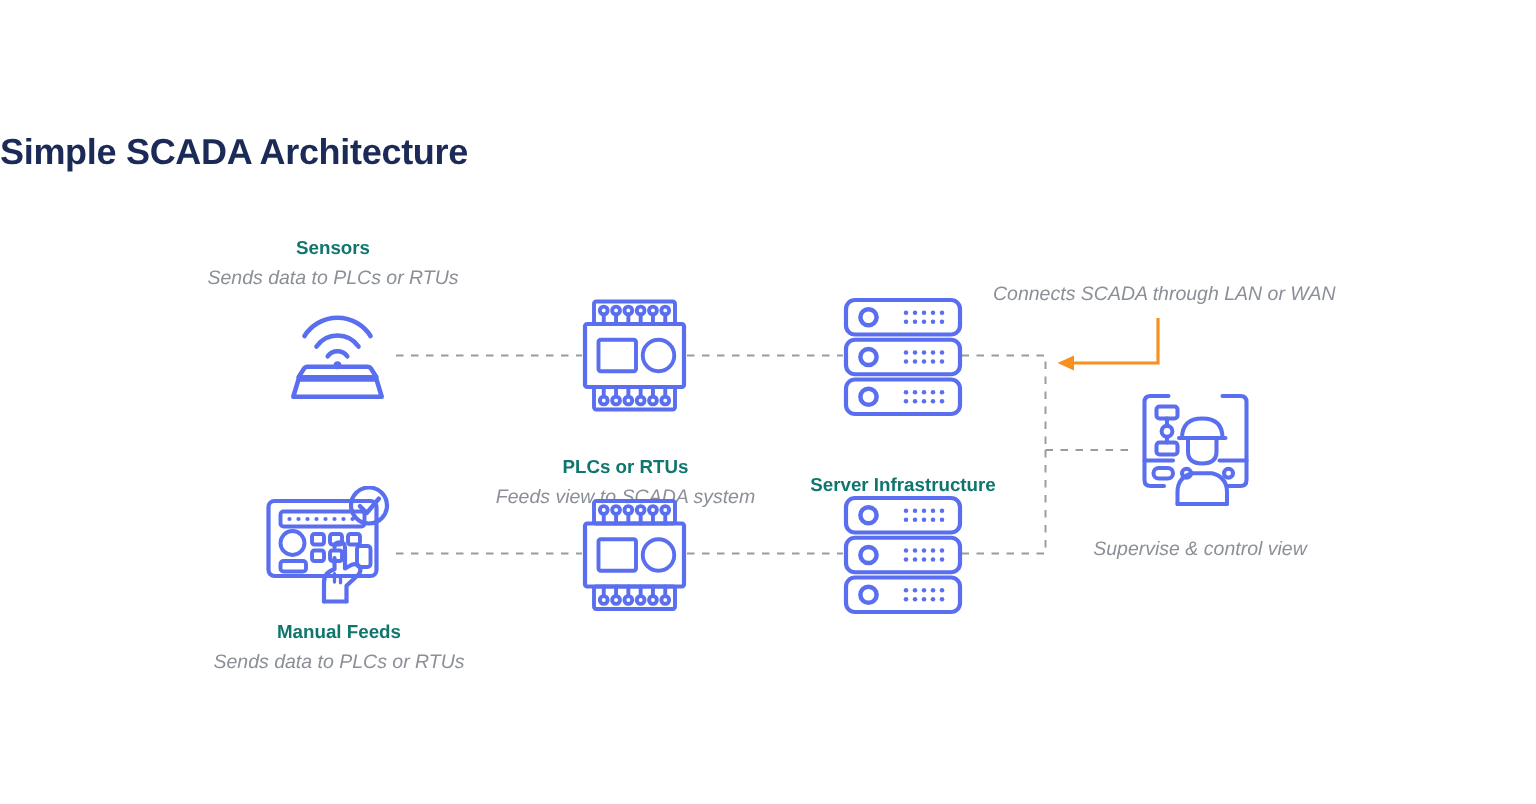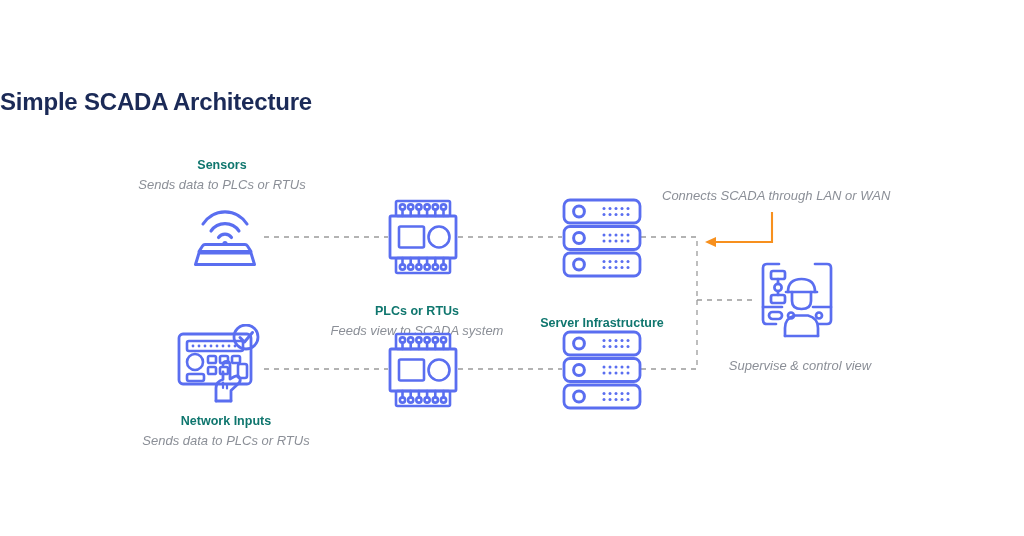--- a/index.html
+++ b/index.html
@@ -296,21 +296,21 @@
                L57 66.5 L57 77" stroke-width="2.8"></path>
       <path d="M42 77 L42 64 Q42 57.5 49 55.5 L49 48" stroke-width="2.8"></path>
       <line x1="42" y1="77" x2="57" y2="77" stroke-width="2.8"></line>
 
       <path d="M49 58.5 L49 64" stroke-width="2.2"></path>
       <path d="M53 60 L53 64.5" stroke-width="2.2"></path>
     </svg>
   </div>
 
   <div class="node-label" style="left:130px; top:414px; width:192px;">
-    <span class="title">Network Inputs</span>
+    <span class="title">Manual Feeds</span>
     <span class="subtitle">Sends data to PLCs or RTUs</span>
   </div>
 
   <div class="icon-wrap" style="left:385px; top:328px;">
     <svg class="icon-svg" width="76" height="84" viewBox="0 0 76 84" fill="none" stroke="#5a6ef0" stroke-width="2.6" stroke-linecap="round" stroke-linejoin="round">
       <rect x="11" y="6" width="54" height="15" rx="1.5"></rect>
       <g>
         <circle cx="17.5" cy="12" r="2.6"></circle>
           <line x1="17.5" y1="14.6" x2="17.5" y2="21"></line>
         <circle cx="25.7" cy="12" r="2.6"></circle>

